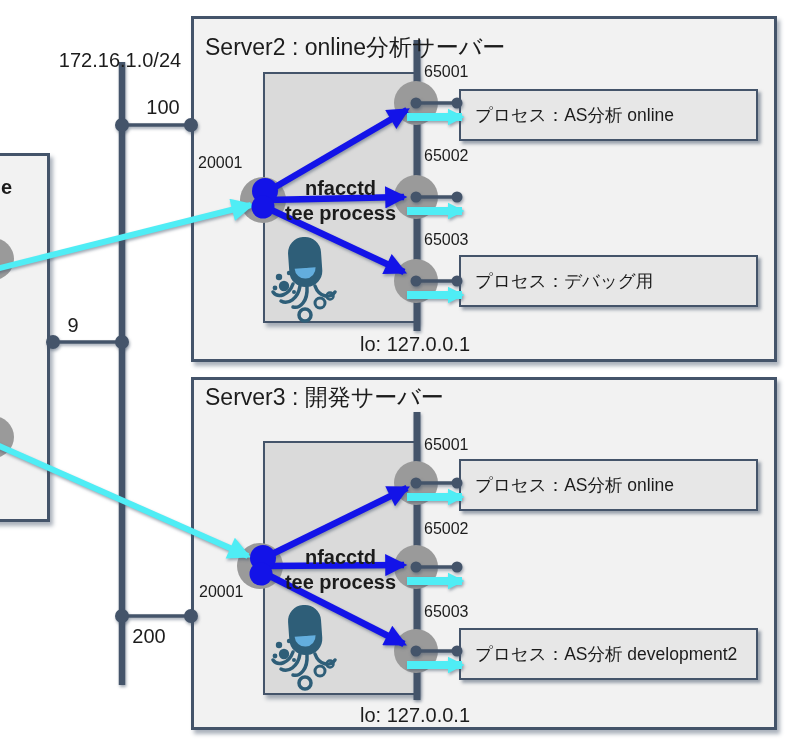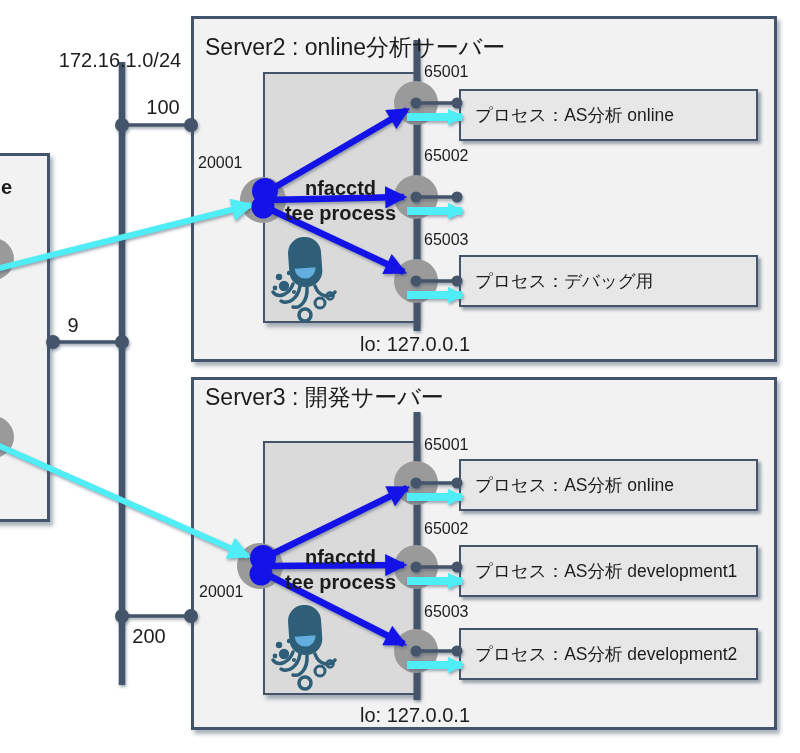--- a/index.html
+++ b/index.html
@@ -53,23 +53,20 @@
 
   <div class="proc" style="top:89px">
     <span>プロセス：AS分析 online</span>
     </div>
   <div class="proc" style="top:255px">
     <span>プロセス：デバッグ用</span>
     </div>
 
   <div class="proc" style="top:459px">
     <span>プロセス：AS分析 online</span>
-    </div>
-  <div class="proc" style="top:545px">
-    <span>プロセス：AS分析 development1</span>
     </div>
   <div class="proc" style="top:628px">
     <span>プロセス：AS分析 development2</span>
     </div>
 
   <svg class="layer" width="800" height="753" viewBox="0 0 800 753">
     <defs>
       <marker id="ab" viewBox="0 0 10 10" refX="8.5" refY="5" markerWidth="4" markerHeight="3.4" orient="auto">
         <path d="M0 0L10 5L0 10Z" style="fill:var(--blue)"></path>
         </marker>

